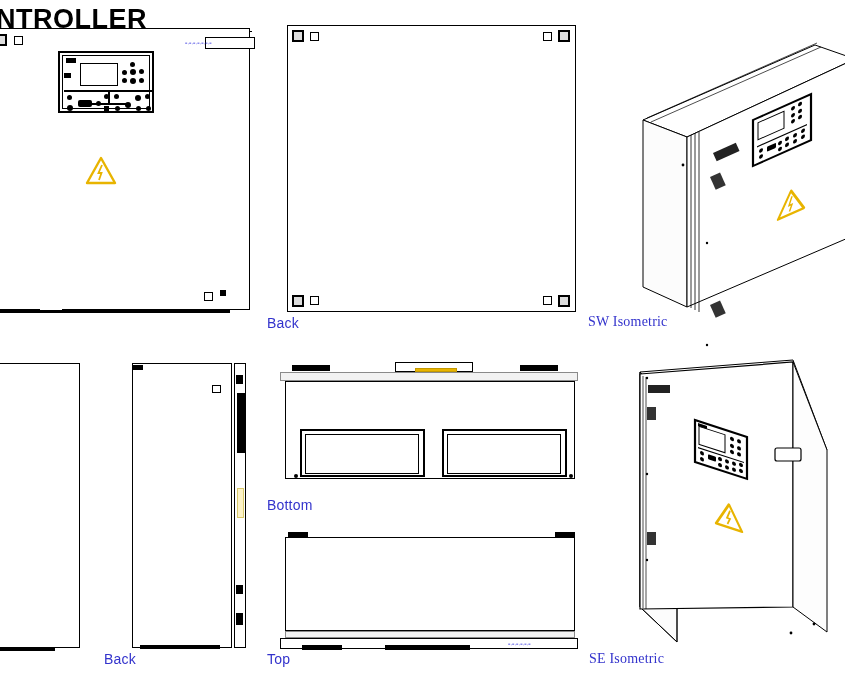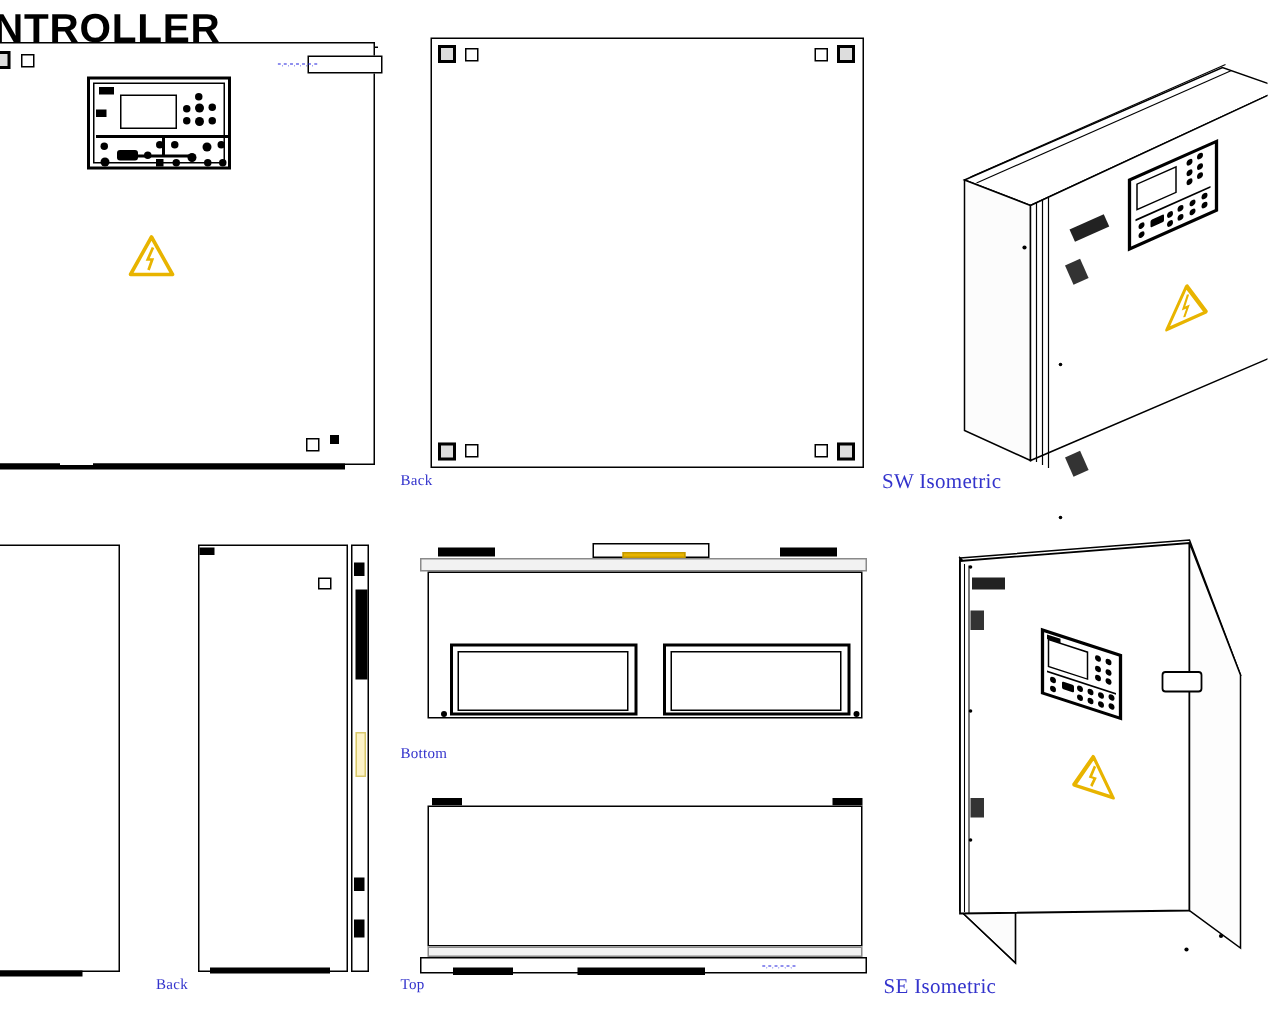--- a/index.html
+++ b/index.html
@@ -1,21 +1,21 @@
 <!DOCTYPE html>
 <html><head>
 <meta charset="utf-8">
 <style>
   html,body{margin:0;padding:0;background:#ffffff;}
   body{width:845px;height:684px;position:relative;overflow:hidden;
        font-family:"Liberation Sans",sans-serif;color:#000;}
 
   .view{position:absolute;}
-  .lbl{position:absolute;color:#3333cc;font-size:10px;
-       font-family:Liberation Serif, serif;white-space:nowrap;letter-spacing:.2px;}
+  .lbl{position:absolute;color:#3333cc;font-size:14px;
+       font-family:Liberation Sans, sans-serif;white-space:nowrap;letter-spacing:.2px;}
   .lbl.serif{font-family:"Liberation Serif",serif;font-size:14px;}
 
   .title{position:absolute;font-family:"Liberation Sans",sans-serif;
          font-size:27px;font-weight:600;letter-spacing:.5px;color:#000;white-space:nowrap;}
 
   
   .rect{position:absolute;box-sizing:border-box;border:1px solid #000;background:#fff;}
   .fillblk{position:absolute;background:#000;}
   .greyband{position:absolute;background:#f2f2f2;border:1px solid #8a8a8a;box-sizing:border-box;}
   .hair{position:absolute;background:#000;}

